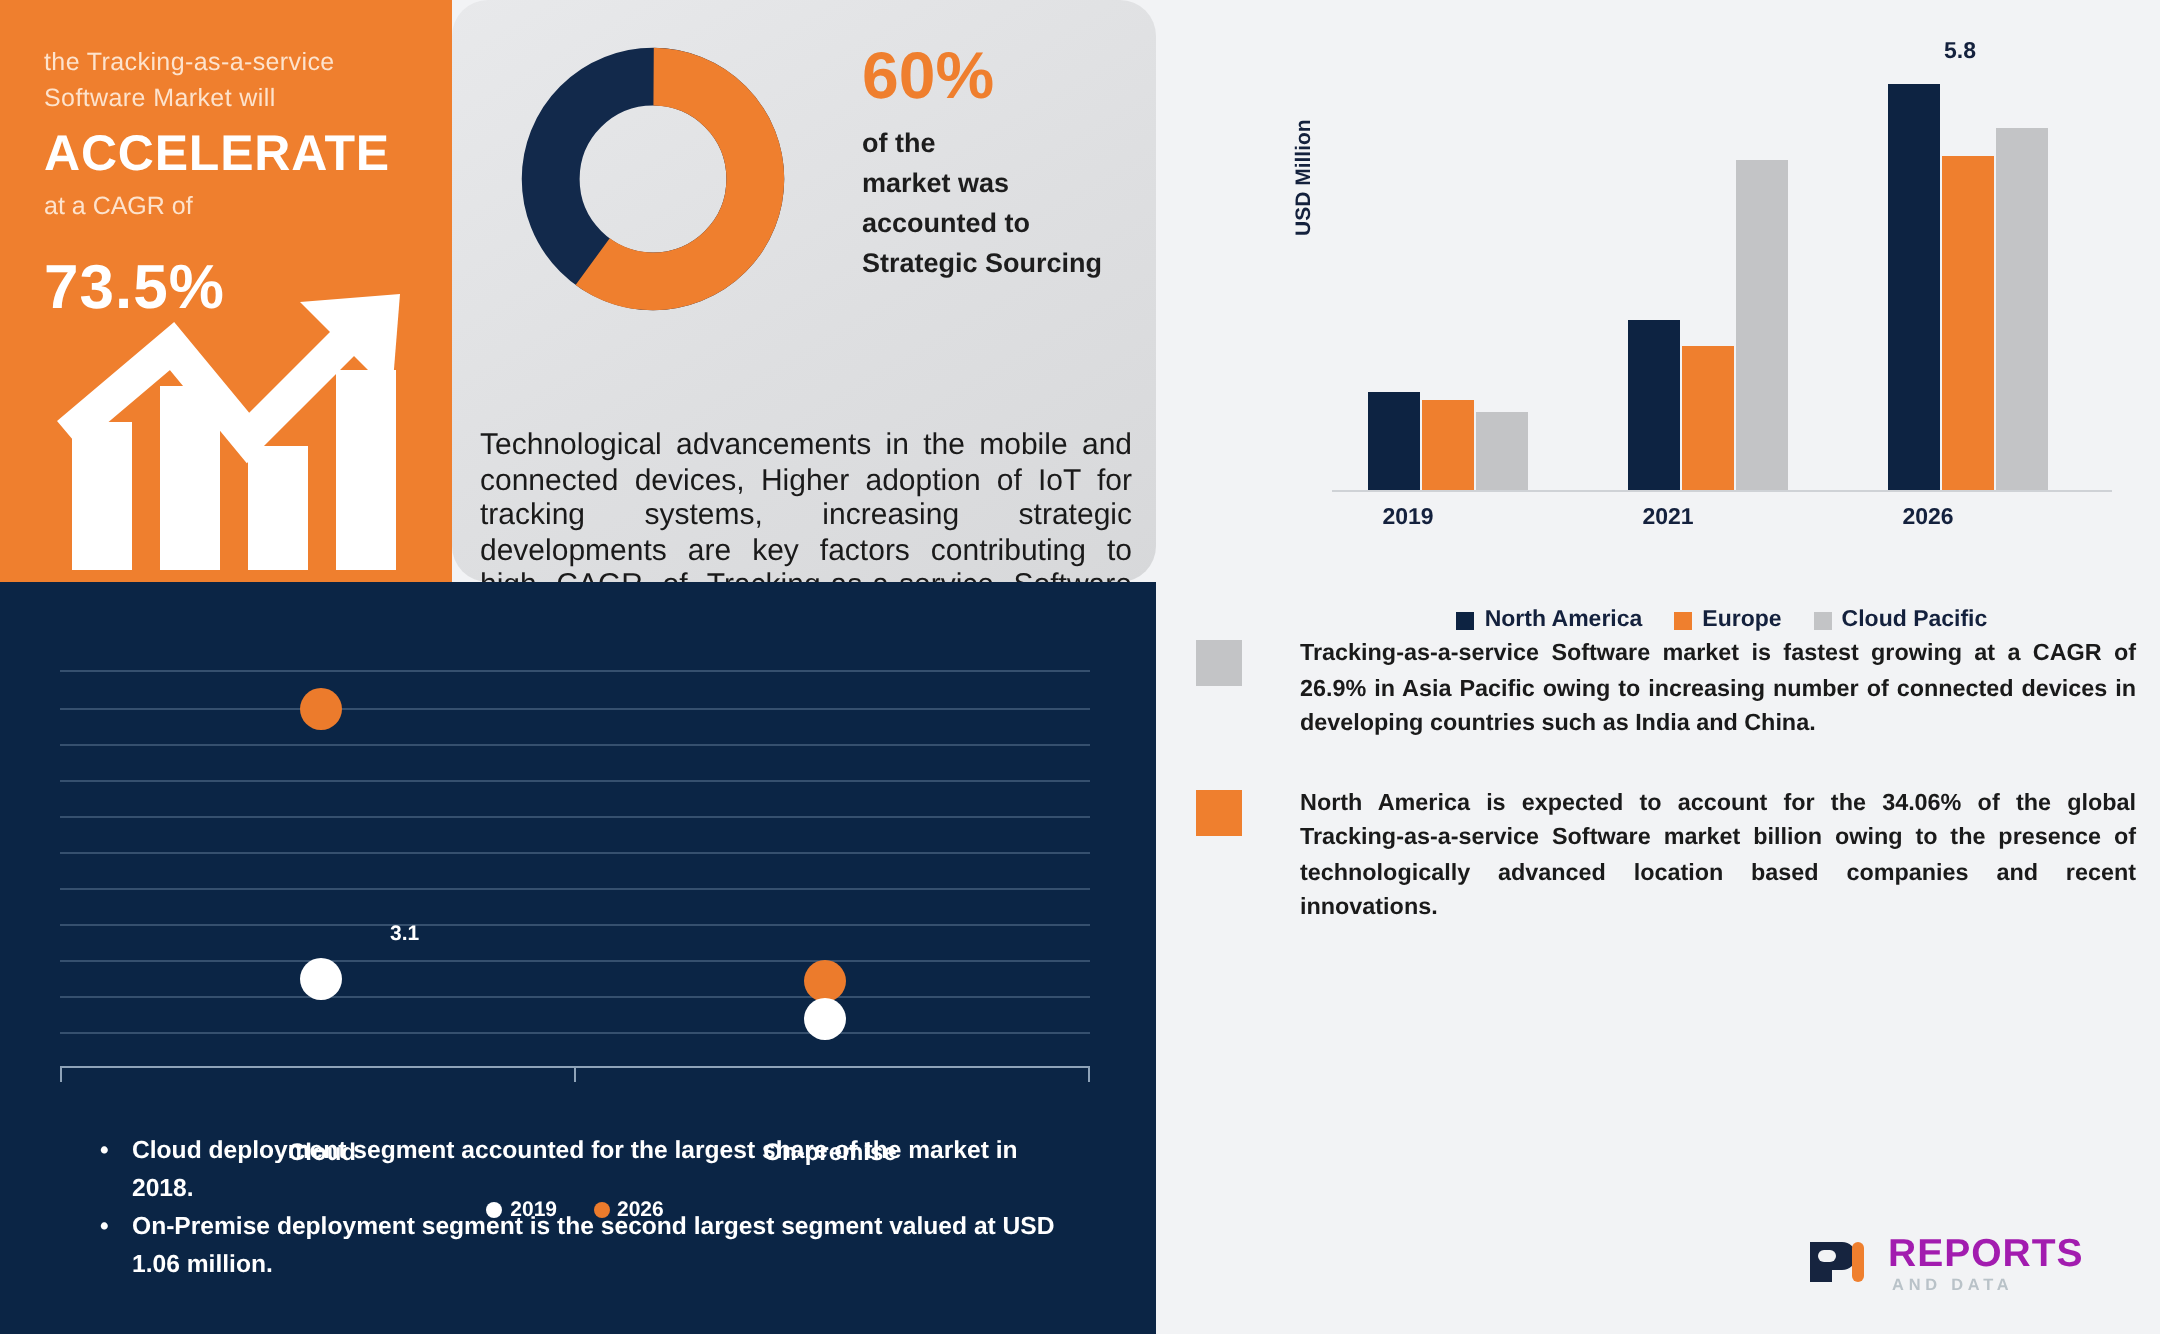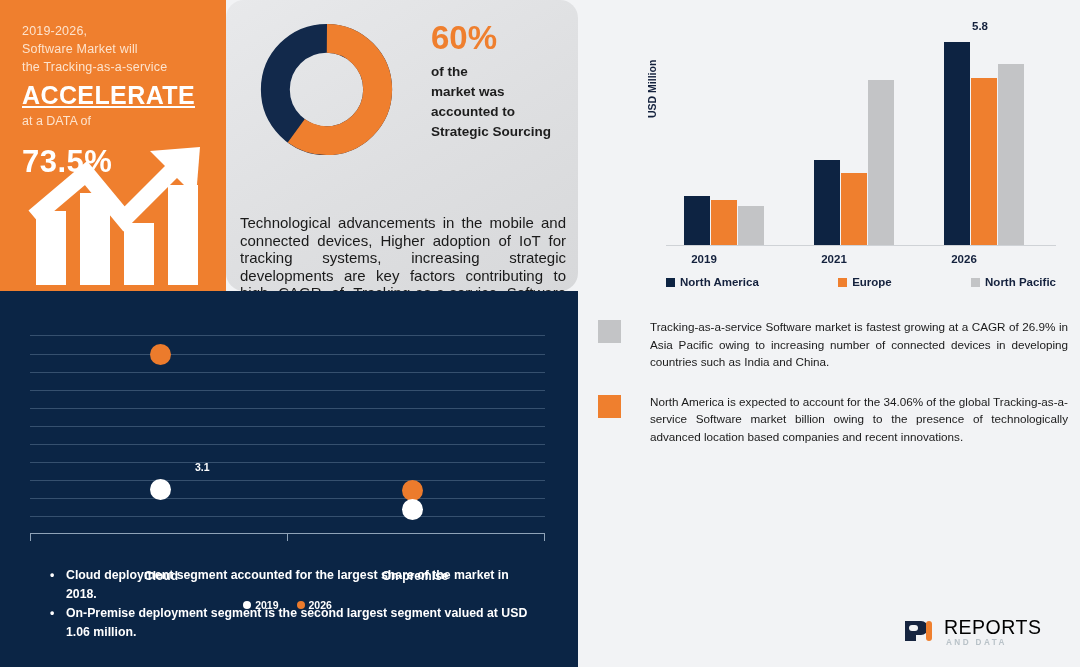--- a/index.html
+++ b/index.html
@@ -19,21 +19,21 @@
   .hero{
     position:absolute;left:0;top:0;width:226px;height:291px;
     background:#ef7f2e;
     color:#ffffff;
     box-sizing:border-box;
     padding:22px 16px 0 22px;
   }
   .hero-line{font-size:12.5px;line-height:18px;color:#fde3cd;letter-spacing:.2px;}
   .hero-accel{
     font-size:25px;font-weight:bold;letter-spacing:.4px;
-    margin:5px 0 2px 0;color:#ffffff;text-decoration:underline;
+    margin:5px 0 2px 0;color:#ffffff;
   }
   .hero-cagr{font-size:12.5px;color:#fde3cd;line-height:18px;}
   .hero-pct{
     font-size:31px;font-weight:bold;color:#ffffff;margin-top:14px;letter-spacing:.5px;
   }
   .hero-graphic{position:absolute;left:28px;top:145px;width:190px;height:140px;}
 
   
   .grey-card{
     position:absolute;left:226px;top:0;width:352px;height:291px;
@@ -84,50 +84,49 @@
   }
   .plot{position:absolute;left:78px;top:10px;width:390px;height:236px;}
   .baseline{position:absolute;left:0;bottom:20px;width:390px;height:1px;background:#cfd2d6;}
   .bargroup{position:absolute;bottom:21px;}
   .bar{position:absolute;bottom:0;width:26px;}
   .bar.na{background:#0d2342;}
   .bar.eu{background:#ef7f2e;}
   .bar.ap{background:#c3c4c6;}
   .barval{position:absolute;font-size:11.5px;font-weight:bold;color:#14213d;}
   .xtick{position:absolute;bottom:1px;font-size:11.5px;font-weight:bold;color:#14213d;text-align:center;width:70px;}
-  .bar-legend{position:absolute;left:78px;top:256px;width:390px;display:flex;justify-content:space-between;gap:16px;}
+  .bar-legend{position:absolute;left:78px;top:284px;width:390px;display:flex;justify-content:center;gap:16px;}
   .bl-item{display:flex;align-items:center;gap:5px;font-size:11.5px;font-weight:bold;color:#14213d;}
   .bl-sq{width:9px;height:9px;display:inline-block;}
 
   .facts{position:absolute;left:20px;top:318px;width:470px;}
-  .fact{display:flex;margin-bottom:22px;}
+  .fact{display:flex;margin-bottom:22px;font-weight:bold;}
   .fact-sq{width:23px;height:23px;flex:0 0 23px;margin-top:2px;}
   .fact-txt{
     flex:1;margin-left:29px;font-size:11.7px;line-height:17.5px;color:#1a1a1a;
     text-align:justify;
   }
 
   .logo{position:absolute;right:16px;bottom:14px;width:160px;height:40px;}
   .logo-mark{position:absolute;left:0;top:6px;width:34px;height:24px;}
-  .logo-txt{position:absolute;left:40px;top:3px;font-size:19.5px;font-weight:normal;color:#000000;letter-spacing:.5px;}
+  .logo-txt{position:absolute;left:40px;top:3px;font-size:19.5px;font-weight:bold;color:#a21caf;letter-spacing:.5px;}
   .logo-sub{position:absolute;left:42px;top:25px;font-size:8.2px;font-weight:bold;color:#b9c2c8;letter-spacing:2.4px;}
 </style>
 </head>
 <body>
 
 <div class="page">
 
   <div class="left-col">
 
     <div class="hero">
-      <div class="hero-line">2019-2026,</div>
+      <div class="hero-line">the Tracking-as-a-service</div>
       <div class="hero-line">Software  Market will</div>
-      <div class="hero-line">the Tracking-as-a-service</div>
       <div class="hero-accel">ACCELERATE</div>
-      <div class="hero-cagr">at a DATA of</div>
+      <div class="hero-cagr">at a CAGR of</div>
       <div class="hero-pct">73.5%</div>
 
       <svg class="hero-graphic" viewBox="0 0 190 140">
         <rect x="8" y="66" width="30" height="74" fill="#ffffff"></rect>
         <rect x="52" y="48" width="30" height="92" fill="#ffffff"></rect>
         <rect x="96" y="78" width="30" height="62" fill="#ffffff"></rect>
         <rect x="140" y="40" width="30" height="100" fill="#ffffff"></rect>
         <path d="M6 72 L58 28 L96 74 L158 12" stroke="#ffffff" stroke-width="17" fill="none" stroke-linejoin="miter"></path>
         <path d="M122 6 L172 2 L168 52 Z" fill="#ffffff"></path>
       </svg>
@@ -241,21 +240,21 @@
         <span class="bl-item">
           <i class="bl-sq" style="background:#0d2342"></i>
           <span>North America</span>
         </span>
         <span class="bl-item">
           <i class="bl-sq" style="background:#ef7f2e"></i>
           <span>Europe</span>
         </span>
         <span class="bl-item">
           <i class="bl-sq" style="background:#c3c4c6"></i>
-          <span>North Pacific</span>
+          <span>Cloud Pacific</span>
         </span>
       </div>
     </div>
 
     <div class="facts">
       <div class="fact">
         <span class="fact-sq" style="background:#c3c4c6"></span>
         <span class="fact-txt">Tracking-as-a-service Software market is fastest growing at a CAGR of 26.9% in Asia Pacific owing to increasing number of connected devices in developing countries such as India and China.</span>
       </div>
       <div class="fact">

